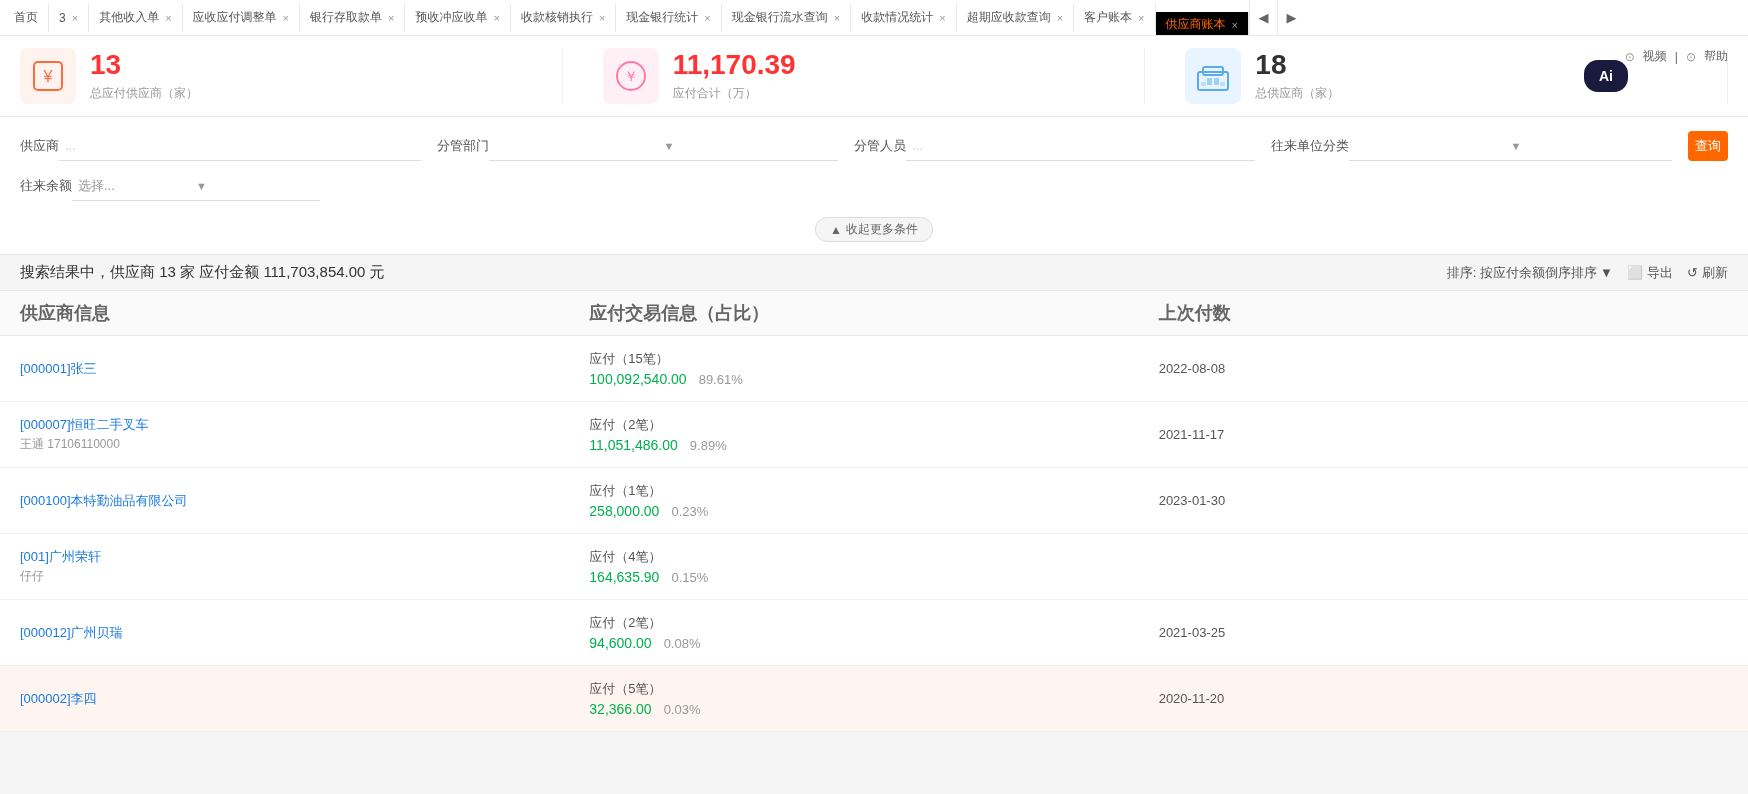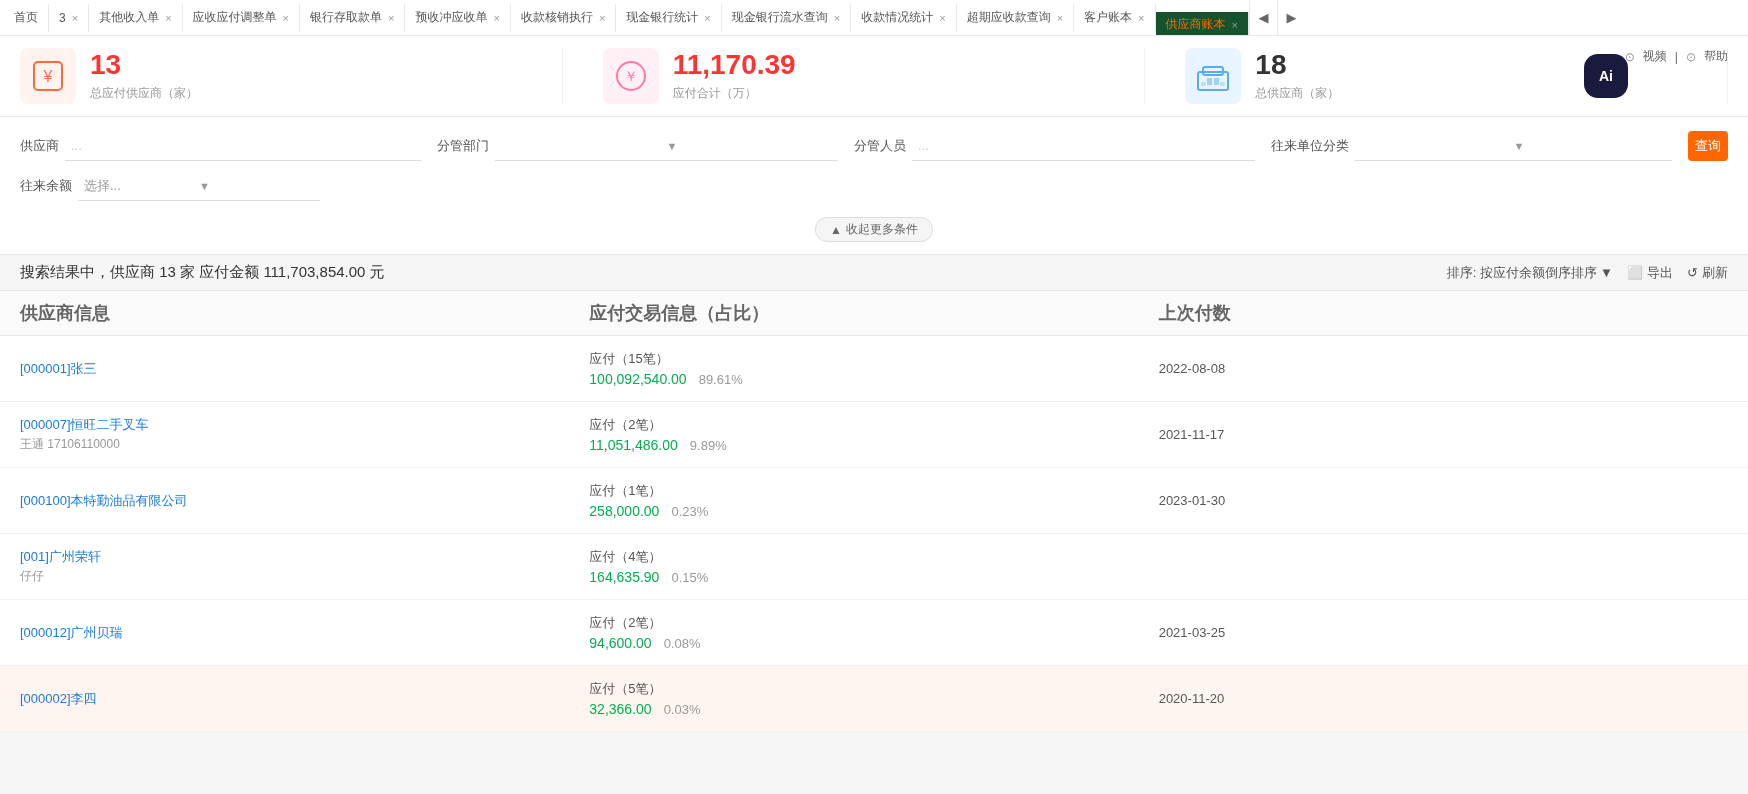--- a/index.html
+++ b/index.html
@@ -8,21 +8,21 @@
     
     .top-nav {
       display: flex; align-items: center; background: #fff; border-bottom: 1px solid #e8e8e8;
       height: 36px; padding: 0 4px; overflow: hidden;
     }
     .nav-tab {
       display: flex; align-items: center; padding: 0 10px; height: 28px; white-space: nowrap;
       font-size: 12px; color: #555; cursor: pointer; border-right: 1px solid #e8e8e8;
       flex-shrink: 0;
     }
-    .nav-tab.active { color: #ff6600; border-bottom: 2px solid #ff6600; background: #14532d; margin-top: 16px; }
+    .nav-tab.active { color: #ff6600; border-bottom: 2px solid #ff6600; background: #000000; margin-top: 16px; }
     .nav-tab .close-btn { margin-left: 6px; color: #999; font-size: 11px; cursor: pointer; }
     .nav-arrow { width: 28px; height: 36px; display: flex; align-items: center; justify-content: center; cursor: pointer; color: #666; background: #fff; border-left: 1px solid #e8e8e8; flex-shrink: 0; }
 
     
     .stats-bar {
       display: flex; background: #fff; border-bottom: 1px solid #e8e8e8; padding: 12px 20px;
       align-items: center; position: relative;
     }
     .stat-card {
       display: flex; align-items: center; gap: 14px; flex: 1; padding-right: 20px;
@@ -43,21 +43,21 @@
       position: absolute; right: 20px; top: 12px; display: flex; align-items: center;
       font-size: 12px; color: #666; gap: 8px;
     }
     .top-right-links span { cursor: pointer; color: #666; }
 
     
     .filter-bar {
       background: #fff; padding: 14px 20px 8px 20px; border-bottom: 1px solid #e8e8e8;
     }
     .filter-row { display: flex; align-items: center; gap: 16px; margin-bottom: 10px; flex-wrap: nowrap; }
-    .filter-item { display: flex; align-items: center; gap: 6px; flex: 1; }
+    .filter-item { display: flex; align-items: center; gap: 0; flex: 1; }
     .filter-label { font-size: 13px; color: #555; white-space: nowrap; flex-shrink: 0; }
     .filter-input {
       flex: 1; height: 30px; border: none; border-bottom: 1px solid #ddd; outline: none;
       font-size: 13px; padding: 0 6px; background: transparent; color: #333;
       min-width: 60px;
     }
     .filter-input::placeholder { color: #ccc; }
     .filter-select-wrapper {
       flex: 1; display: flex; align-items: center; border-bottom: 1px solid #ddd;
       height: 30px; padding: 0 6px; cursor: pointer; min-width: 80px;
@@ -214,21 +214,21 @@
           <rect x="6" y="24" width="5" height="4" rx="1" fill="#5aabee" opacity="0.3"></rect>
           <rect x="25" y="24" width="5" height="4" rx="1" fill="#5aabee" opacity="0.3"></rect>
         </svg>
       </div>
       <div class="stat-info">
         <span class="stat-number" style="color:#333;">18</span>
         <span class="stat-label">总供应商（家）</span>
       </div>
     </div>
 
-    <div style="position:absolute; right:120px; top:50%; transform:translateY(-50%); background:#1a1a3e; color:#fff; width:44px; height:44px; border-radius:14px; display:flex; align-items:center; justify-content:center; font-size:14px; font-weight:bold; cursor:pointer;">Ai</div>
+    <div style="position:absolute; right:120px; top:50%; transform:translateY(-50%); background:#1a1a3e; color:#fff; width:44px; height:32px; border-radius:14px; display:flex; align-items:center; justify-content:center; font-size:14px; font-weight:bold; cursor:pointer;">Ai</div>
 
     <div class="top-right-links">
       <span style="color:#999;">⊙</span>
       <span>视频</span>
       <span>|</span>
       <span style="color:#999;">⊙</span>
       <span>帮助</span>
     </div>
   </div>
 

